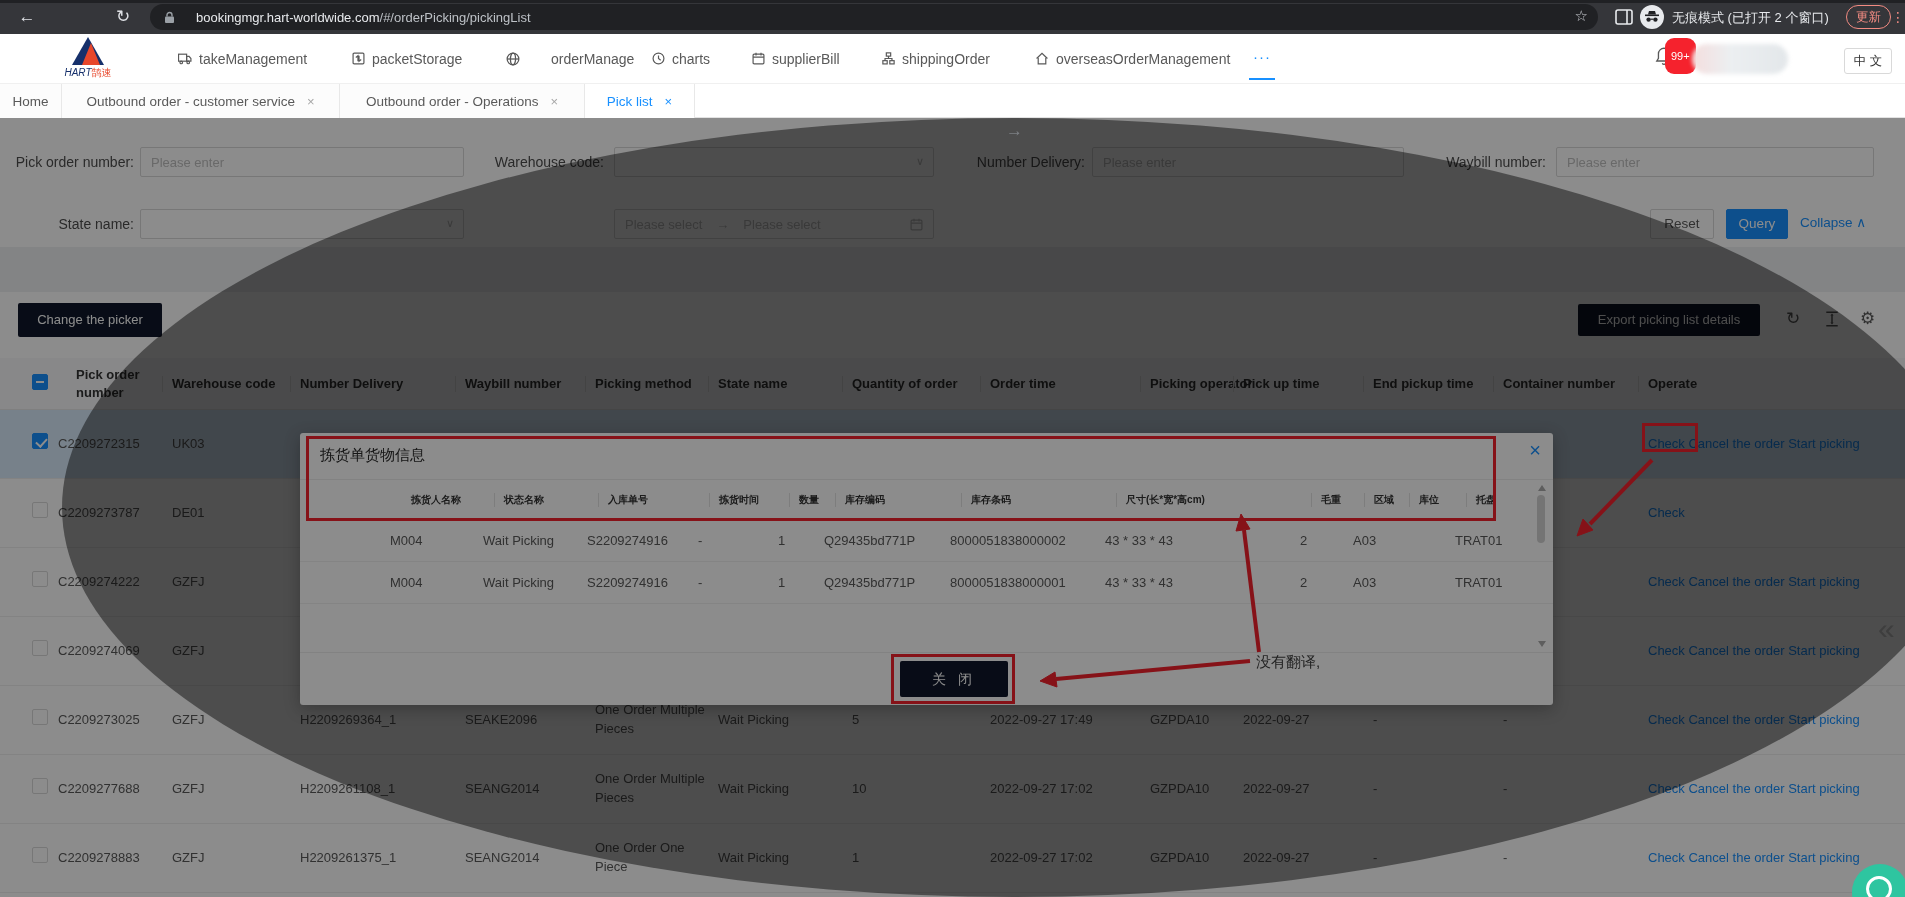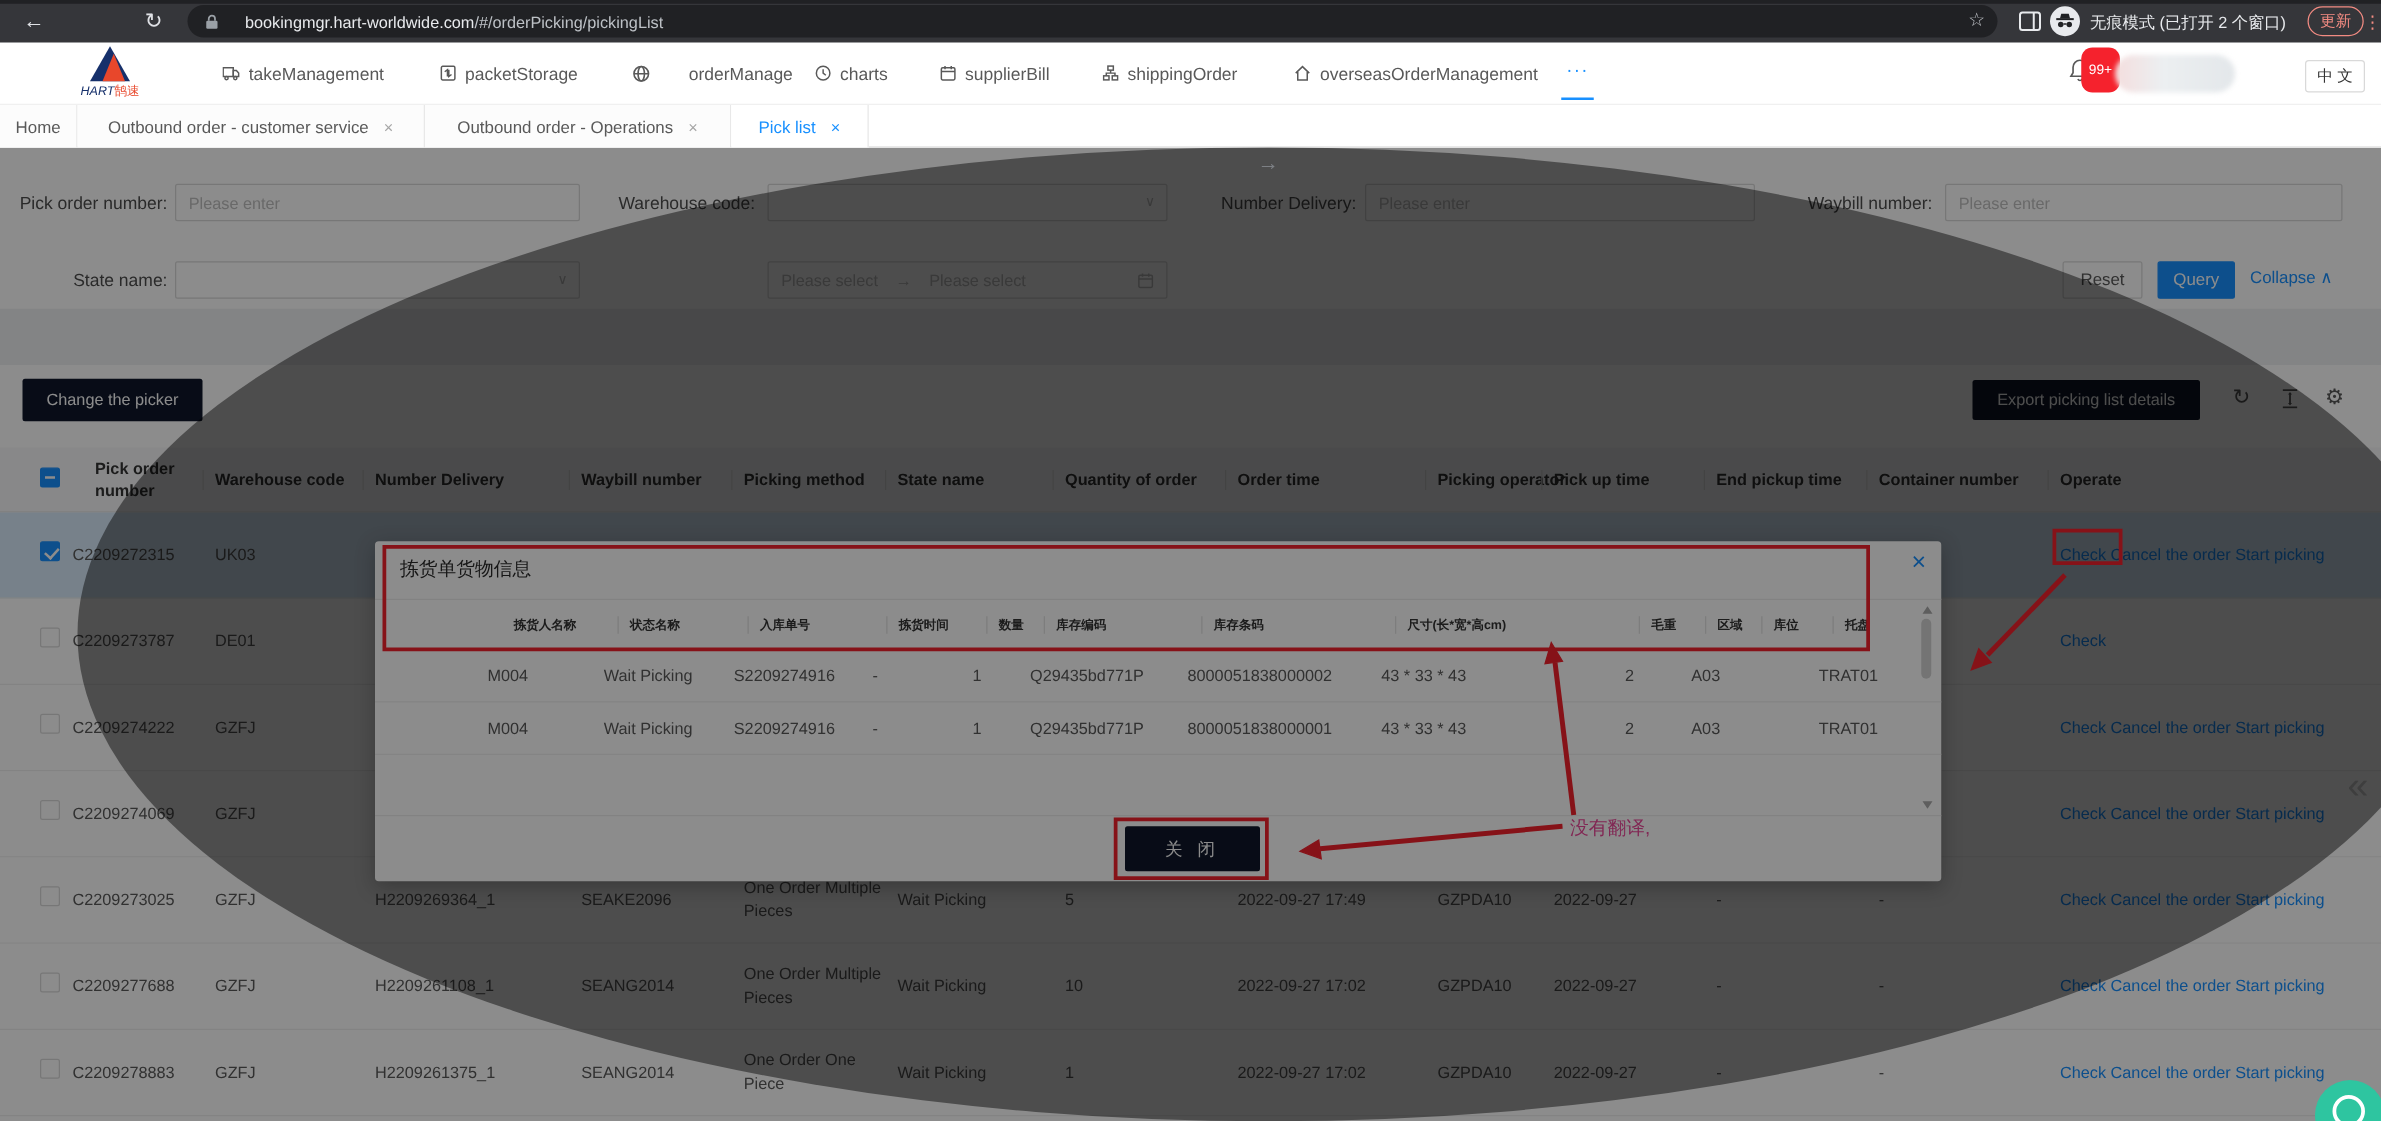--- a/index.html
+++ b/index.html
@@ -104,21 +104,21 @@
   .m-scroll .up { top:2px; border-bottom:6px solid #ababab; }
   .m-scroll .down { bottom:2px; border-top:6px solid #ababab; }
   .m-scroll .thumb { position:absolute; left:2px; top:12px; width:8px; height:48px; background:#d4d4d4; border-radius:4px; }
 
   
   .float-widget { position:absolute; left:1852px; top:864px; width:56px; height:56px; border-radius:50%; background:#2ec5a0; z-index:15; }
   .float-widget::after { content:""; position:absolute; left:14px; top:12px; width:20px; height:20px; border:3px solid #fff; border-radius:50%; }
 
   
   .anno { position:absolute; border:3px solid #f5222d; z-index:20; }
-  .anno-note { position:absolute; left:1256px; top:653px; color:#ec4899; font-size:15px; z-index:20; }
+  .anno-note { position:absolute; left:1256px; top:653px; color:#404040; font-size:15px; z-index:20; }
   .anno-svg { position:absolute; inset:0; width:1905px; height:897px; z-index:20; pointer-events:none; }
 </style>
 </head>
 <body>
 
 <div class="screen">
 
   <div class="browser">
     <div class="nav-ico" style="left:14px;">←</div>
     <div class="nav-ico dim" style="left:62px;">→</div>

